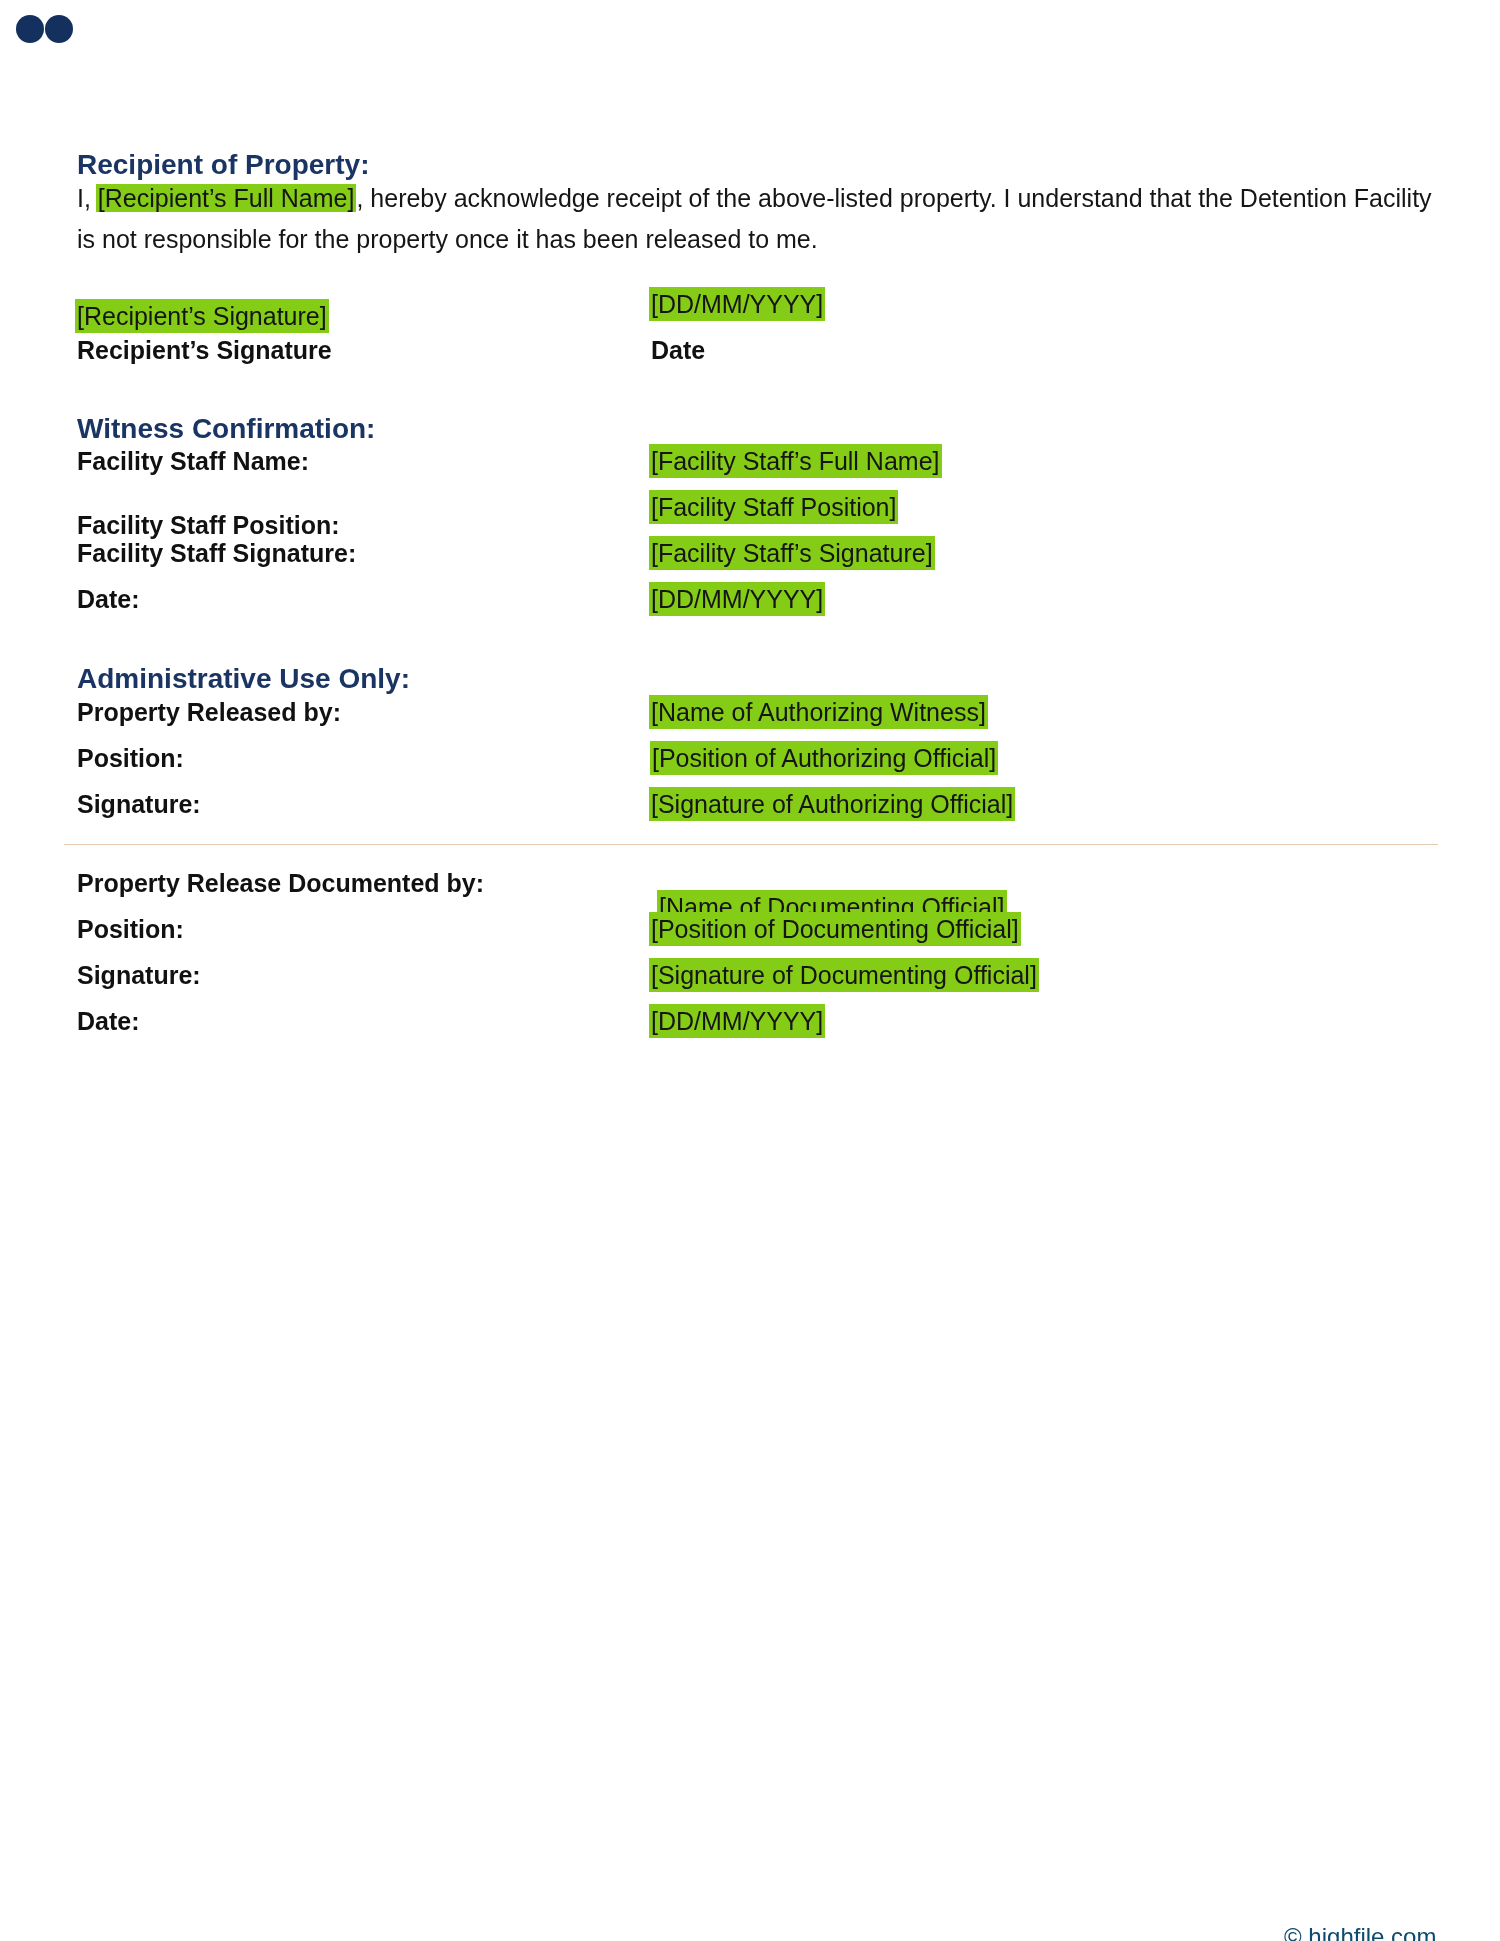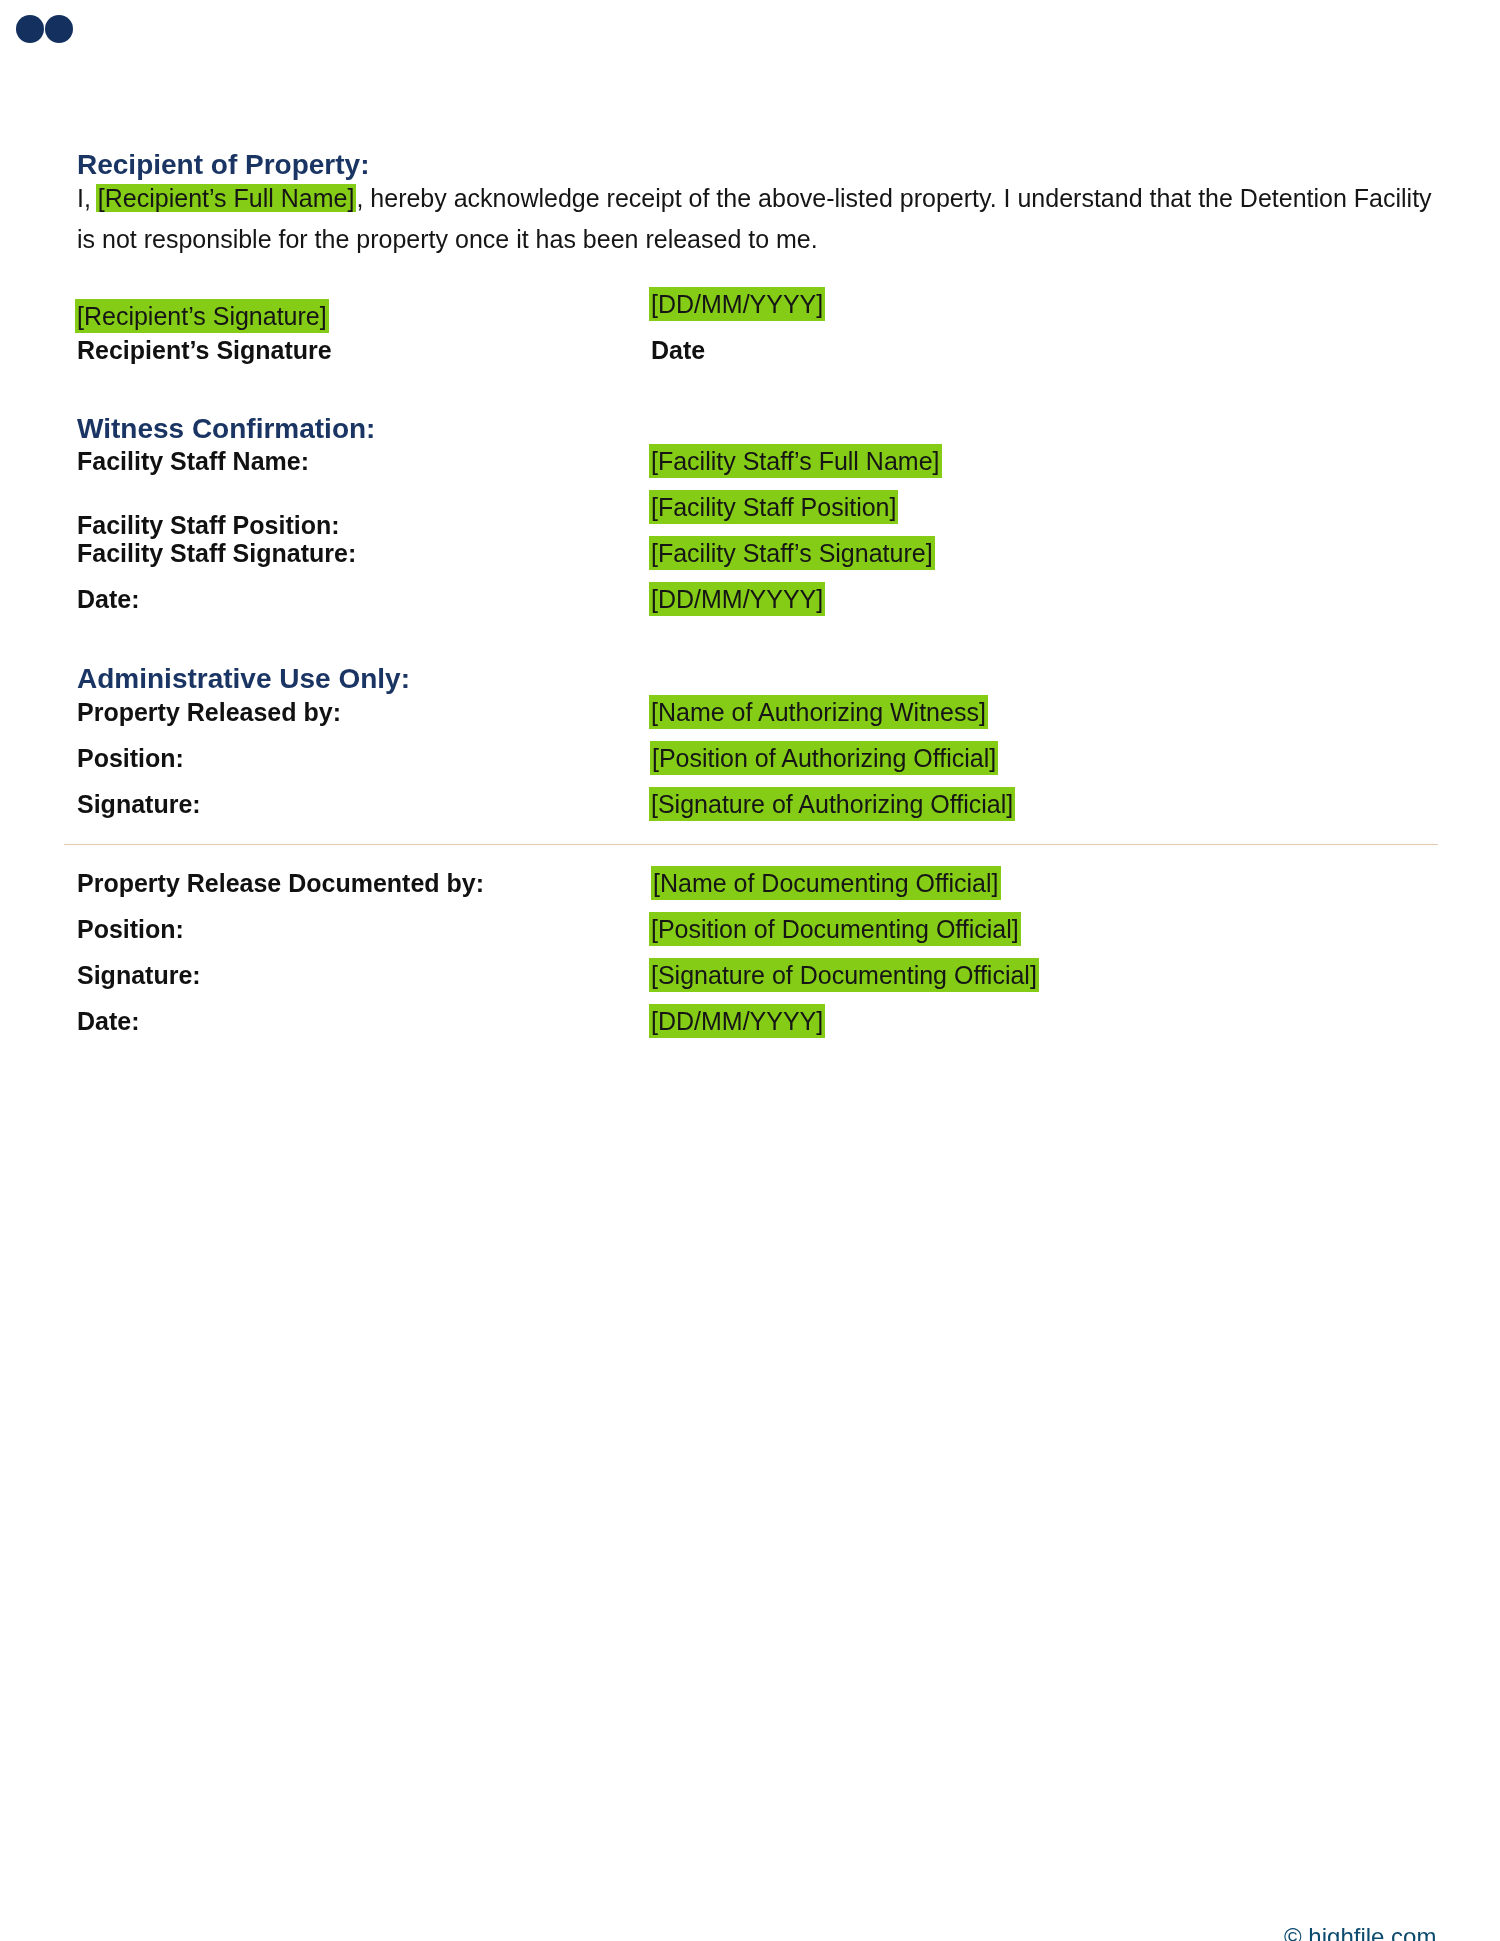--- a/index.html
+++ b/index.html
@@ -56,21 +56,21 @@
 
 <div class="abs label col1" style="top:741px;">Position:</div>
 <div class="abs body-text ph" style="top:741px; left:649px; margin-left:1px;">[Position of Authorizing Official]</div>
 
 <div class="abs label col1" style="top:787px;">Signature:</div>
 <div class="abs body-text ph" style="top:787px; left:649px; margin-left:0;">[Signature of Authorizing Official]</div>
 
 <div class="divider"></div>
 
 <div class="abs label col1" style="top:866px;">Property Release Documented by:</div>
-<div class="abs body-text ph" style="top:866px; left:649px; margin-left:2px;">[Name of Documenting Official]</div>
+<div class="abs body-text ph" style="top:890px; left:649px; margin-left:8px;">[Name of Documenting Official]</div>
 
 <div class="abs label col1" style="top:912px;">Position:</div>
 <div class="abs body-text ph" style="top:912px; left:649px; margin-left:0;">[Position of Documenting Official]</div>
 
 <div class="abs label col1" style="top:958px;">Signature:</div>
 <div class="abs body-text ph" style="top:958px; left:649px; margin-left:0;">[Signature of Documenting Official]</div>
 
 <div class="abs label col1" style="top:1004px;">Date:</div>
 <div class="abs body-text ph" style="top:1004px; left:649px; margin-left:0;">[DD/MM/YYYY]</div>
 

